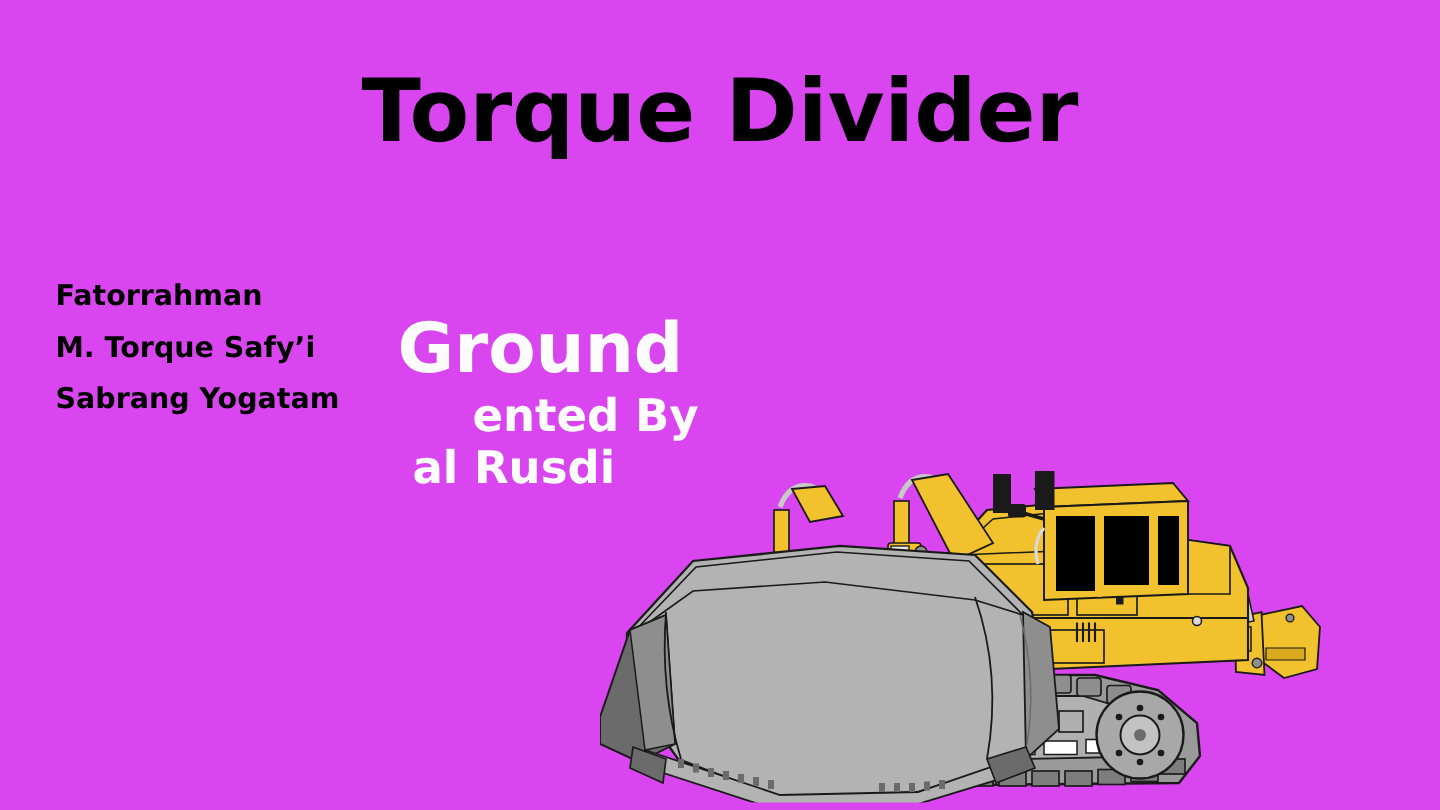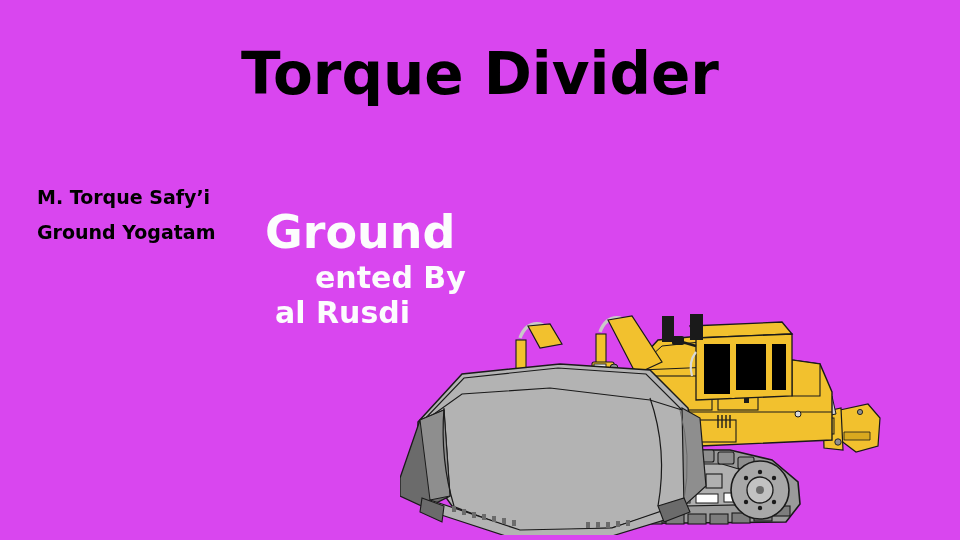--- a/index.html
+++ b/index.html
@@ -105,22 +105,23 @@
 
   <div class="ghost-layer">
     <div class="ghost-text" style="left:10px; top:70px; font-size:46px;">Ground</div>
     <div class="ghost-text" style="left:60px; top:125px; font-size:30px;">ented By</div>
     <div class="ghost-text" style="left:20px; top:160px; font-size:30px;">al Rusdi</div>
   </div>
 
   <div class="slide-title">Torque Divider</div>
 
   <div class="presenter-block">
+    <div class="presenter-name">Fatorrahman</div>
     <div class="presenter-name">M. Torque Safy’i</div>
-    <div class="presenter-name">Ground Yogatam</div>
+    <div class="presenter-name">Sabrang Yogatam</div>
   </div>
 
   <div class="dozer-wrap">
     <svg class="dozer-svg" viewBox="0 0 490 235" xmlns="http://www.w3.org/2000/svg">
 
       <g>
         <path d="M440 110 L468 104 L480 118 L478 146 L456 152 L440 140 Z" fill="#f2c12e" stroke="#1a1a1a" stroke-width="1.2"></path>
         <path d="M423 112 L441 108 L443 150 L424 148 Z" fill="#f2c12e" stroke="#1a1a1a" stroke-width="1.2"></path>
         <path d="M418 100 L432 96 L436 114 L420 117 Z" fill="#cfcfcf" stroke="#1a1a1a" stroke-width="1"></path>
         <rect x="425" y="118" width="9" height="16" fill="#f2c12e" stroke="#1a1a1a" stroke-width="1"></rect>

